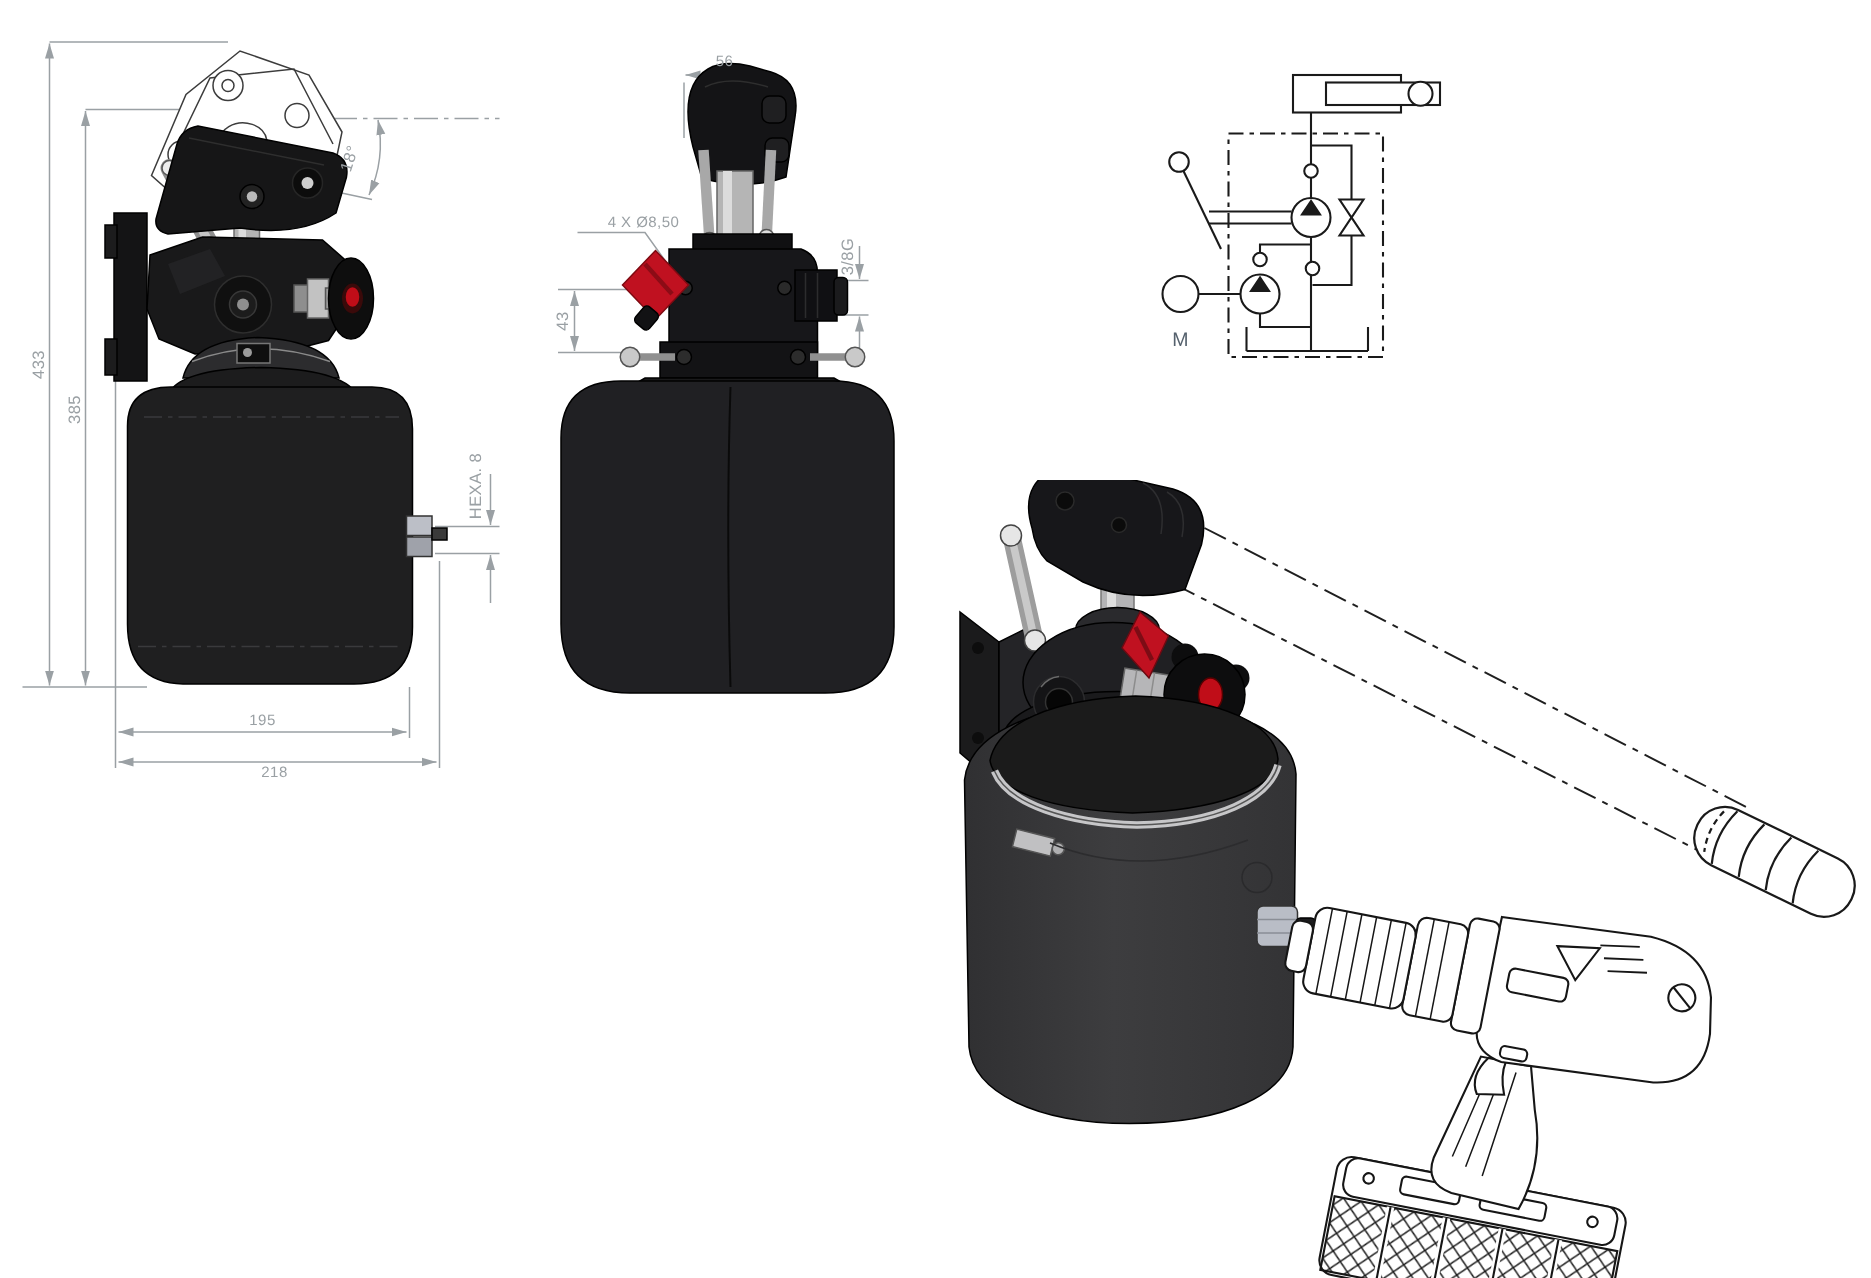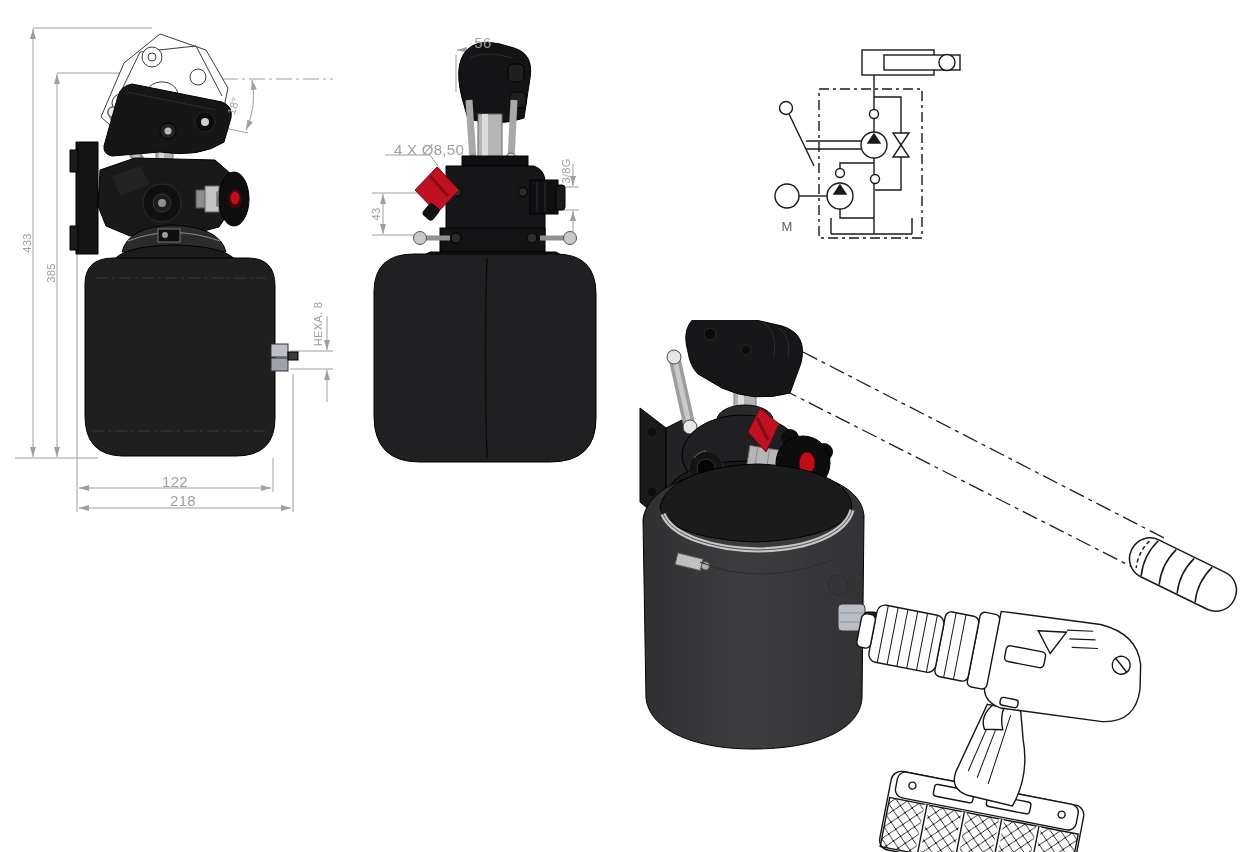--- a/index.html
+++ b/index.html
@@ -1,21 +1,21 @@
 <!DOCTYPE html>
 <html><head>
 <meta charset="utf-8">
 <style>
   html,body{margin:0;padding:0;background:#fff;}
   .canvas{position:relative;width:1247px;height:852px;background:#ffffff;overflow:hidden;
           font-family:"Liberation Sans", sans-serif;}
   svg{position:absolute;display:block;}
   .lbl{position:absolute;color:#9aa0a4;font-size:11px;line-height:1;white-space:nowrap;
        transform:translate(-50%,-50%);letter-spacing:.3px;}
-  .lbl.big{font-size:15px;}
+  .lbl.big{font-size:10px;}
   .r90{transform:translate(-50%,-50%) rotate(-90deg);}
   .r72{transform:translate(-50%,-50%) rotate(-72deg);}
   .m-label{position:absolute;color:#55616d;font-size:13px;line-height:1;
            transform:translate(-50%,-50%);font-weight:400;}
 </style>
 </head>
 <body>
 
 <div class="canvas">
 
@@ -392,22 +392,22 @@
         <rect x="870" y="628" width="68" height="58" rx="8"></rect>
         <path d="M880,628 V686 M890,628 V686 M900,628 V686 M910,628 V686 M920,628 V686 M930,628 V686" stroke-width="1"></path>
         <rect x="856" y="640" width="14" height="34" rx="5"></rect>
       </g>
     </g>
   </svg>
 
   <div class="lbl r90" style="left:27px;top:243px">433</div>
   <div class="lbl r90" style="left:51px;top:273px">385</div>
   <div class="lbl r72" style="left:234px;top:106px">18°</div>
-  <div class="lbl big" style="left:175px;top:481px">122</div>
-  <div class="lbl big" style="left:183px;top:500px">218</div>
+  <div class="lbl big" style="left:175px;top:481px">195</div>
+  <div class="lbl big" style="left:183px;top:516px">218</div>
   <div class="lbl r90" style="left:318px;top:324px">HEXA. 8</div>
 
   <div class="lbl big" style="left:483px;top:42px">56</div>
   <div class="lbl big" style="left:429px;top:149px">4 X Ø8,50</div>
   <div class="lbl r90" style="left:566px;top:171px">3/8G</div>
   <div class="lbl r90" style="left:376px;top:214px">43</div>
 
   <div class="m-label" style="left:787px;top:226px">M</div>
 </div>
 

